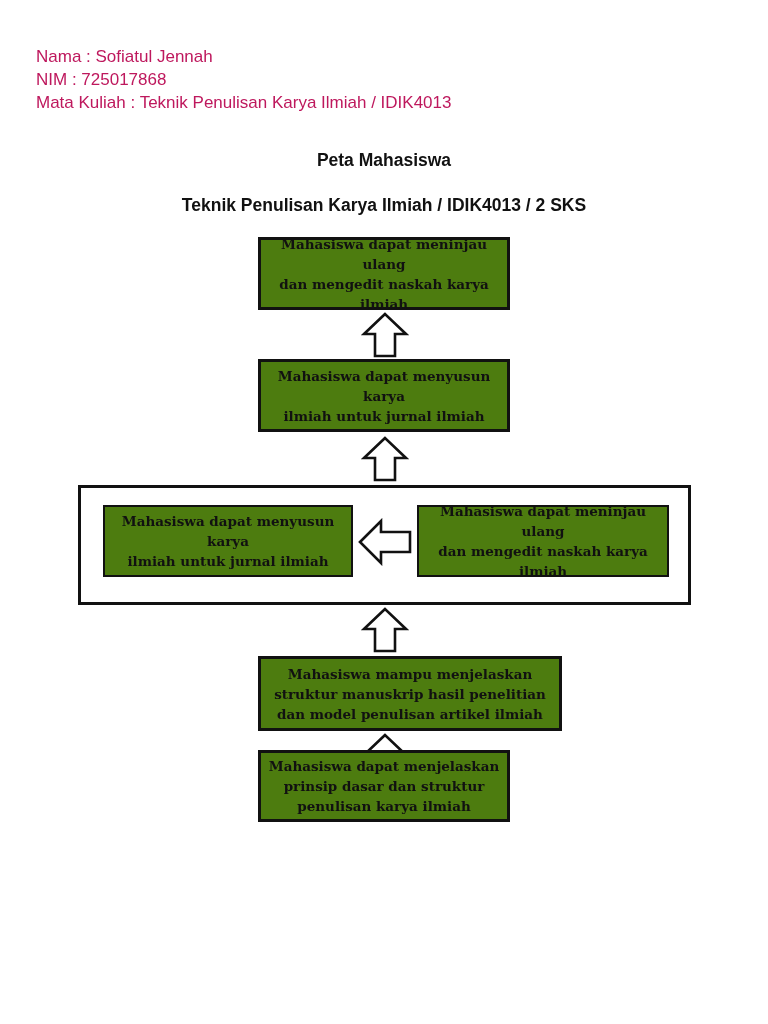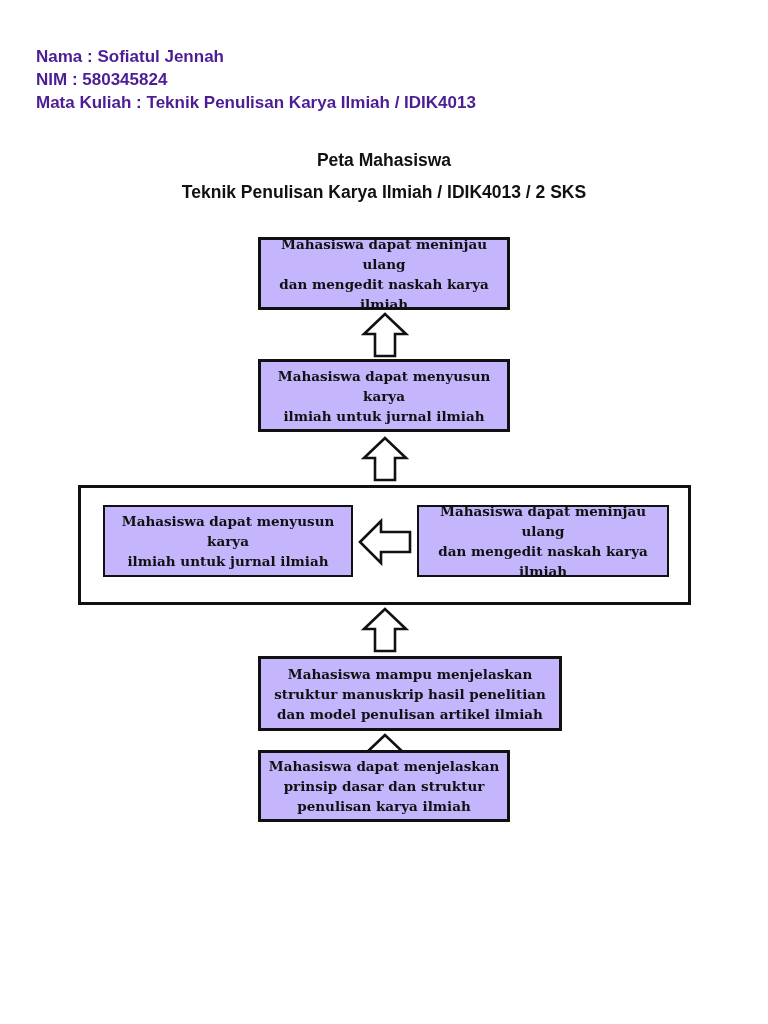--- a/index.html
+++ b/index.html
@@ -13,44 +13,44 @@
     height: 1024px;
     background: #ffffff;
     overflow: hidden;
     font-family: "Liberation Sans", "DejaVu Sans", sans-serif;
     color: #111111;
   }
   .hdr {
     position: absolute;
     left: 36px;
     top: 45px;
-    font-weight: 700;
+    font-weight: 400;
     font-size: 17px;
     line-height: 23px;
-    color: #4c1d95;
+    color: #be185d;
   }
   .titles {
     position: absolute;
     left: 0;
     top: 149px;
     width: 768px;
     text-align: center;
     font-weight: 700;
     font-size: 17.5px;
     line-height: 22px;
     color: #111111;
   }
   .titles .subtitle {
-    margin-top: 10px;
+    margin-top: 23px;
   }
   .fcbox {
     position: absolute;
     box-sizing: border-box;
     border: 3px solid #111111;
-    background: #c4b5fd;
+    background: #4d7c0f;
     display: flex;
     align-items: center;
     justify-content: center;
     text-align: center;
     white-space: pre-line;
     font-family: "DejaVu Serif", serif;
     font-weight: 700;
     font-size: 13.5px;
     line-height: 20px;
     color: #111111;
@@ -70,21 +70,21 @@
     display: block;
   }
 </style>
 </head>
 <body>
 
 <div class="page">
 
   <div class="hdr">
     <div>Nama : Sofiatul Jennah</div>
-    <div>NIM : 580345824</div>
+    <div>NIM : 725017868</div>
     <div>Mata Kuliah : Teknik Penulisan Karya Ilmiah / IDIK4013</div>
   </div>
 
   <div class="titles">
     <div class="maintitle">Peta Mahasiswa</div>
     <div class="subtitle">Teknik Penulisan Karya Ilmiah / IDIK4013 / 2 SKS</div>
   </div>
 
   <div class="fcbox" style="left:258px; top:237px; width:252px; height:73px;">Mahasiswa dapat meninjau ulang
 dan mengedit naskah karya ilmiah</div>

